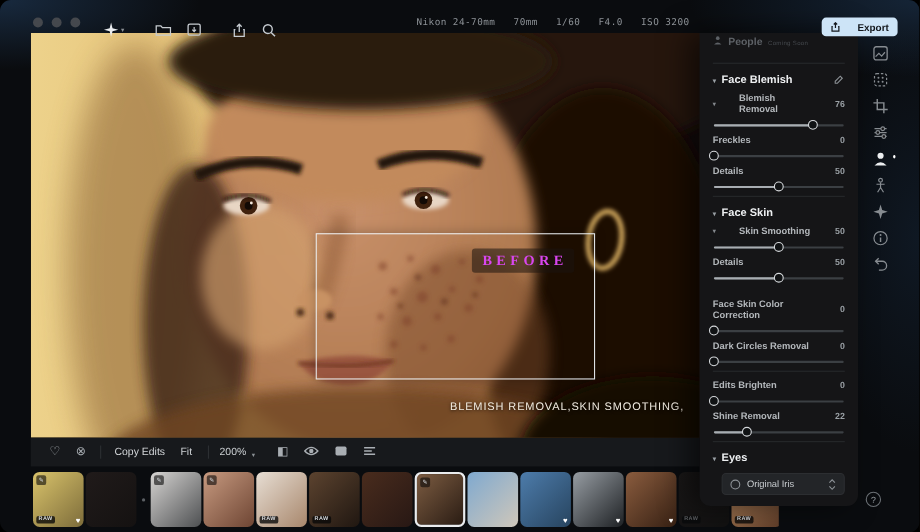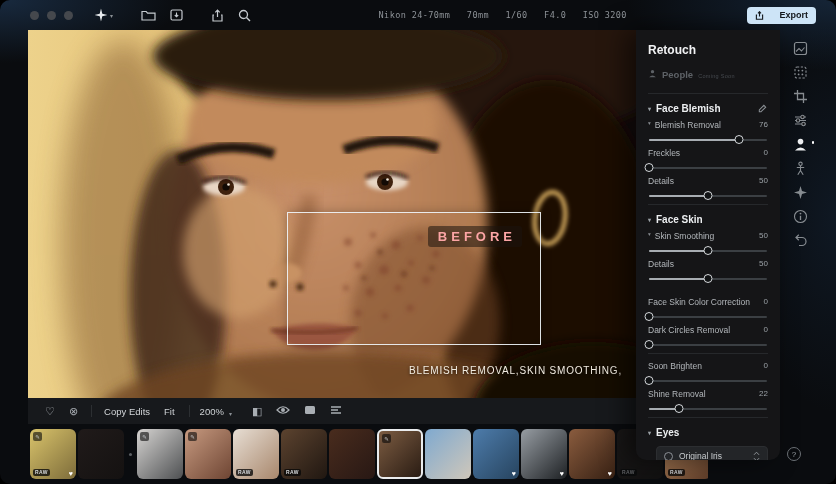--- a/index.html
+++ b/index.html
@@ -4,35 +4,35 @@
 <style>
   html,body{margin:0;padding:0;background:#000;}
   *{box-sizing:border-box;font-family:"Liberation Sans",sans-serif;}
   .app{position:relative;width:836px;height:484px;background:#0a0c0f;border-radius:10px;overflow:hidden;}
   .app::before{content:"";position:absolute;inset:0;pointer-events:none;z-index:0;
     background:
       radial-gradient(260px 90px at 0% 0%, rgba(47,90,140,.38), transparent 70%),
       radial-gradient(300px 100px at 100% 0%, rgba(42,84,132,.34), transparent 70%),
       radial-gradient(120px 260px at 100% 45%, rgba(30,60,95,.25), transparent 75%);}
   
-  .topbar{position:absolute;left:0;top:0;width:836px;height:30px;display:flex;align-items:center;z-index:6;padding:4px 12px;}
+  .topbar{position:absolute;left:0;top:0;width:836px;height:30px;display:flex;align-items:flex-start;z-index:6;padding:16px 12px;}
   .traffic{display:flex;gap:8px;margin-left:18px;}
   .tl{width:9px;height:9px;border-radius:50%;background:#45484d;}
   .tb-icons{display:flex;align-items:center;gap:0;margin-left:14px;color:#c6cbd0;}
   .tbtn{display:flex;align-items:center;justify-content:center;height:22px;padding:0 7px;cursor:default;}
   .tbtn svg{display:block;}
   .chev{font-size:6px;color:#8a8f94;margin-left:2px;}
   .tb-gap{width:14px;}
   .cam{flex:1;text-align:center;font-family:"DejaVu Sans Mono",monospace;font-size:8.5px;color:#8d9297;letter-spacing:.4px;white-space:pre;}
   .export{display:flex;align-items:center;gap:15px;background:#cde4f7;border:none;border-radius:4px;height:17px;padding:0 8px;margin-right:8px;font-size:9px;font-weight:700;color:#13171c;}
   
   .canvas{position:absolute;left:28px;top:30px;width:608px;height:368px;overflow:hidden;background:#20150c;z-index:1;}
   .photo{position:absolute;inset:0;}
   .before-box{position:absolute;left:259px;top:182px;width:254px;height:133px;border:1.5px solid rgba(238,243,247,.92);box-shadow:0 0 10px rgba(0,0,0,.25);}
-  .before-tag{position:absolute;right:18px;top:13px;font-family:Liberation Sans, sans-serif;font-size:13px;font-weight:700;letter-spacing:4px;color:#fca5a5;background:rgba(28,20,14,.55);padding:3px 6px 3px 10px;border-radius:3px;}
+  .before-tag{position:absolute;right:18px;top:13px;font-family:Liberation Serif, serif;font-size:13px;font-weight:700;letter-spacing:4px;color:#d946ef;background:rgba(28,20,14,.55);padding:3px 6px 3px 10px;border-radius:3px;}
   .caption{position:absolute;right:14px;bottom:20px;text-align:right;font-family:"DejaVu Sans Mono",monospace;font-size:10px;line-height:15px;color:#f2ece1;letter-spacing:.8px;text-shadow:0 1px 3px rgba(0,0,0,.7);}
   
   .bottombar{position:absolute;left:28px;top:398px;width:608px;height:26px;background:#17191c;display:flex;align-items:center;z-index:2;padding:0 10px;}
   .bicon{color:#a9aeb3;font-size:11px;padding:0 7px;line-height:1;}
   .vsep{width:1px;height:12px;background:#2c2f32;margin:0 6px;}
   .copyedits{font-size:9.5px;color:#d3d6d9;padding:0 6px;}
   .fname{flex:1;text-align:center;font-size:9.5px;color:#9aa0a5;padding-right:30px;}
   .fit{font-size:9.5px;color:#cdd1d4;padding:0 8px;}
   .zoomv{font-size:9.5px;color:#cdd1d4;padding:0 4px;display:flex;align-items:flex-end;gap:3px;}
   .zoomv .chev{font-size:6px;}
@@ -52,21 +52,21 @@
   .p-title{font-size:12px;font-weight:700;color:#f1f2f4;padding:13px 0 10px;}
   .people-row{display:flex;align-items:baseline;gap:5px;color:#5d6166;font-size:9.5px;font-weight:700;padding:2px 0 6px;}
   .people-note{font-size:5.5px;color:#45494e;font-weight:400;letter-spacing:.3px;}
   .p-div{height:1px;background:#26282b;margin:7px 0;}
   .sec-head{display:flex;align-items:center;gap:5px;margin:9px 0 1px;color:#edeff1;font-size:10px;font-weight:700;}
   .tri{font-size:6px;color:#9aa0a5;}
   .tri2{font-size:5.5px;color:#85898e;}
   .mask{margin-left:auto;display:flex;}
   .srow{margin:6px 0 1px;}
   .gapper{margin-top:17px;}
-  .slab{display:flex;align-items:flex-start;gap:4px;font-size:8.5px;color:#b3b7bb;}
+  .slab{display:flex;align-items:center;gap:21px;font-size:8.5px;color:#b3b7bb;font-weight:bold;}
   .slab .val{margin-left:auto;font-size:8px;color:#9aa0a5;}
   .track{position:relative;height:2px;background:#3b3f43;border-radius:1px;margin:9px 1px 7px;}
   .fill{position:absolute;left:0;top:0;height:100%;background:#a8adb2;border-radius:1px;}
   .knob{position:absolute;top:-4px;width:9px;height:9px;border:1.4px solid #d5d8db;border-radius:50%;background:#101214;transform:translateX(-50%);}
   .dd{display:flex;align-items:center;gap:6px;background:#232528;border:1px solid #2c2e31;border-radius:4px;height:20px;padding:0 7px;margin:8px 0 6px 8px;font-size:8.5px;color:#c7cbce;}
   .circ{width:9px;height:9px;border:1px solid #8c9196;border-radius:50%;flex:0 0 auto;}
   .ud{margin-left:auto;display:flex;}
   
   .rail{position:absolute;left:780px;top:36px;width:56px;height:420px;display:flex;flex-direction:column;align-items:flex-start;padding-left:8px;z-index:6;}
   .ricon{position:relative;width:24px;height:24px;display:flex;align-items:center;justify-content:center;color:#878c91;}
@@ -284,21 +284,20 @@
       </div>
       <div class="thumb dim" style="background: linear-gradient(135deg, rgb(51, 43, 38), rgb(29, 24, 20));">
         <span class="chip">RAW</span>
       </div>
       <div class="thumb" style="background: linear-gradient(135deg, rgb(185, 138, 96), rgb(94, 60, 40));">
         <span class="chip">RAW</span>
       </div>
     </div>
 
   <div class="panel">
-    <div class="p-title">Retouch</div>
     <div class="people-row">
       <svg width="9" height="9" viewBox="0 0 14 14">
           <circle cx="7" cy="4.2" r="2.6" fill="#5d6166"></circle>
           <path d="M1.8 13 Q7 7.5 12.2 13 Z" fill="#5d6166"></path>
         </svg>
       <span>People</span>
       <span class="people-note">Coming Soon</span>
     </div>
     <div class="p-div"></div>
     <div id="sections">
@@ -384,21 +383,21 @@
             <span class="val">0</span>
           </div>
           <div class="track">
             <div class="fill" style="width: 0%;"></div>
             <div class="knob" style="left: 0%;"></div>
           </div>
         </div>
         <div class="p-div"></div>
         <div class="srow">
           <div class="slab">
-            <span class="lbl">Soon Brighten</span>
+            <span class="lbl">Edits Brighten</span>
             <span class="val">0</span>
           </div>
           <div class="track">
             <div class="fill" style="width: 0%;"></div>
             <div class="knob" style="left: 0%;"></div>
           </div>
         </div>
         <div class="srow">
           <div class="slab">
             <span class="lbl">Shine Removal</span>

